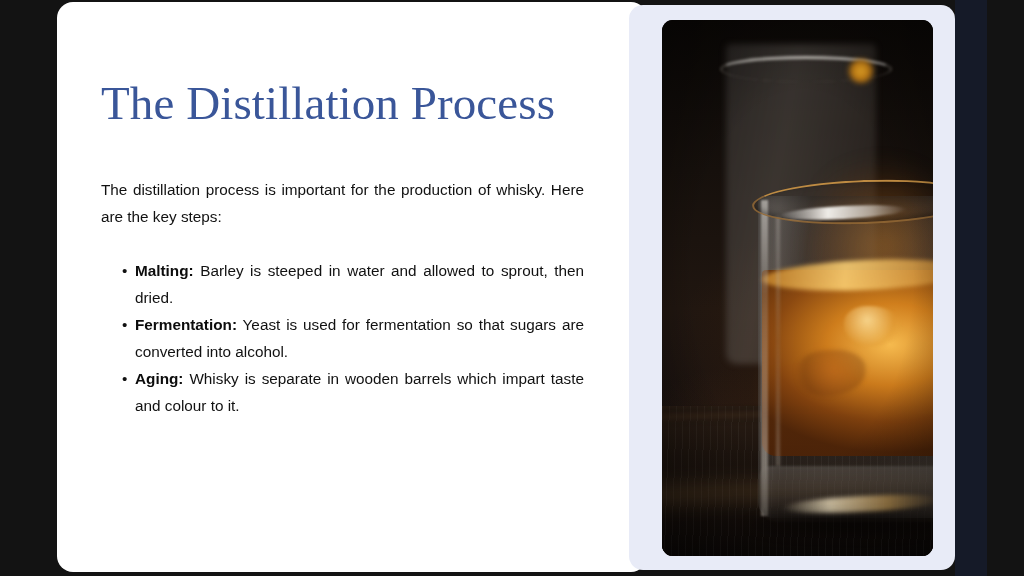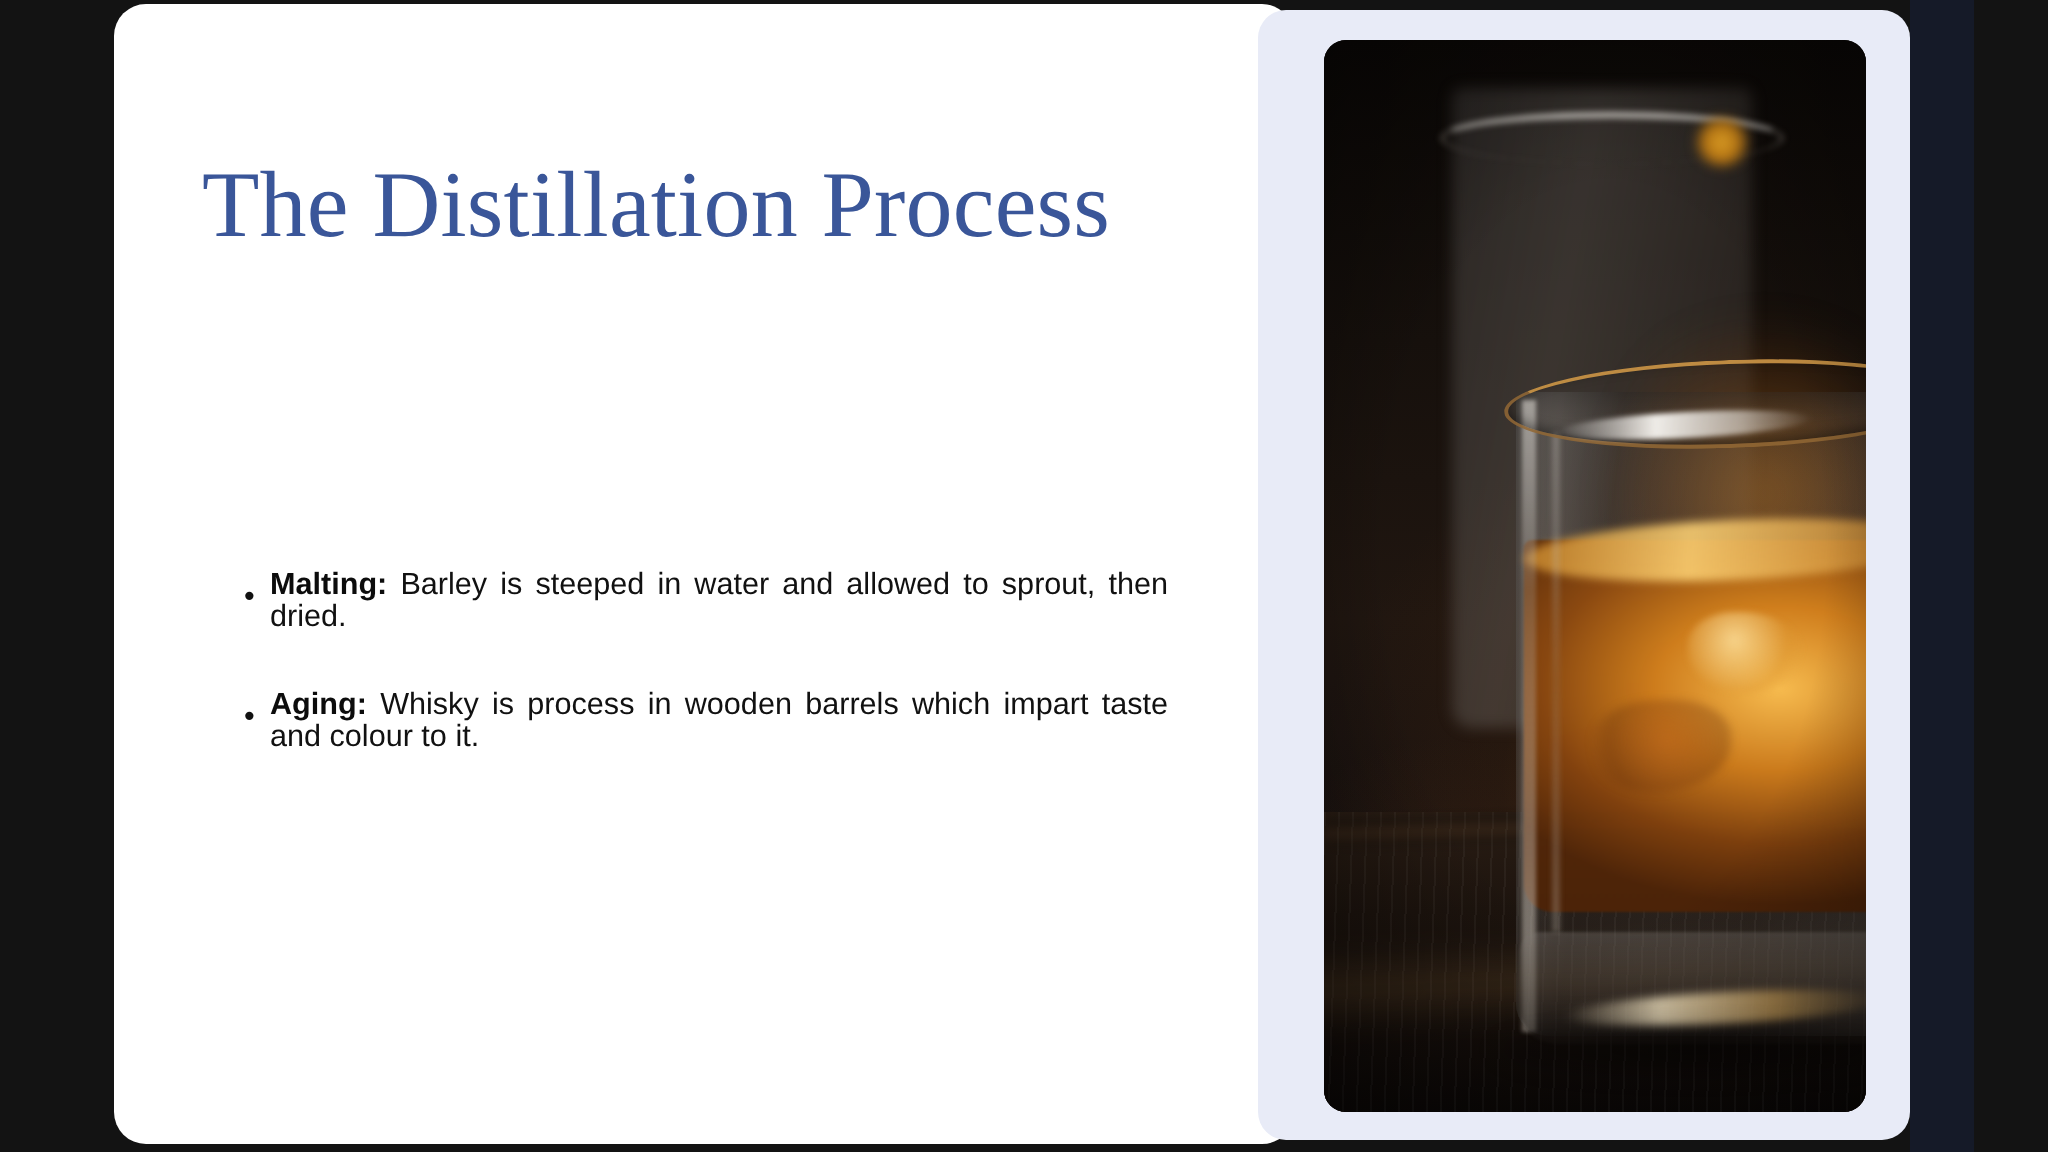--- a/index.html
+++ b/index.html
@@ -87,26 +87,25 @@
     left: 21px;
     top: 255px;
     width: 462px;
     list-style: none;
   }
 
   .step-item {
     position: relative;
     padding-left: 13px;
     font-size: 15.3px;
-    line-height: 16px;
+    line-height: 27px;
     color: #111111;
     text-align: justify;
     text-justify: inter-word;
     margin-bottom: 0;
-    margin-top: 28px;
   }
 
   .step-item::before {
     content: "•";
     position: absolute;
     left: 0;
     top: 0;
     font-size: 15.3px;
     line-height: 27px;
     color: #111111;
@@ -400,32 +399,36 @@
 
 <div class="slide-stage">
 
   <div class="right-navy-band"></div>
 
   <div class="content-card">
     <div class="content-inner">
 
       <h1 class="slide-title">The Distillation Process</h1>
 
+      <p class="intro-paragraph">The distillation process is important for the production of whisky. Here are the key steps:</p>
 
       <ul class="steps-list">
 
         <li class="step-item">
           <span class="step-term">Malting:</span><span class="step-desc"> Barley is steeped in water and allowed to sprout, then dried.</span>
         </li>
 
 
-
-
         <li class="step-item">
-          <span class="step-term">Aging:</span><span class="step-desc"> Whisky is process in wooden barrels which impart taste and colour to it.</span>
+          <span class="step-term">Fermentation:</span><span class="step-desc"> Yeast is used for fermentation so that sugars are converted into alcohol.</span>
+        </li>
+
+
+        <li class="step-item">
+          <span class="step-term">Aging:</span><span class="step-desc"> Whisky is separate in wooden barrels which impart taste and colour to it.</span>
         </li>
 
       </ul>
     </div>
   </div>
 
   <div class="photo-card">
     <div class="photo-frame">
       <div class="photo-scene">
         <div class="scene-backdrop"></div>

